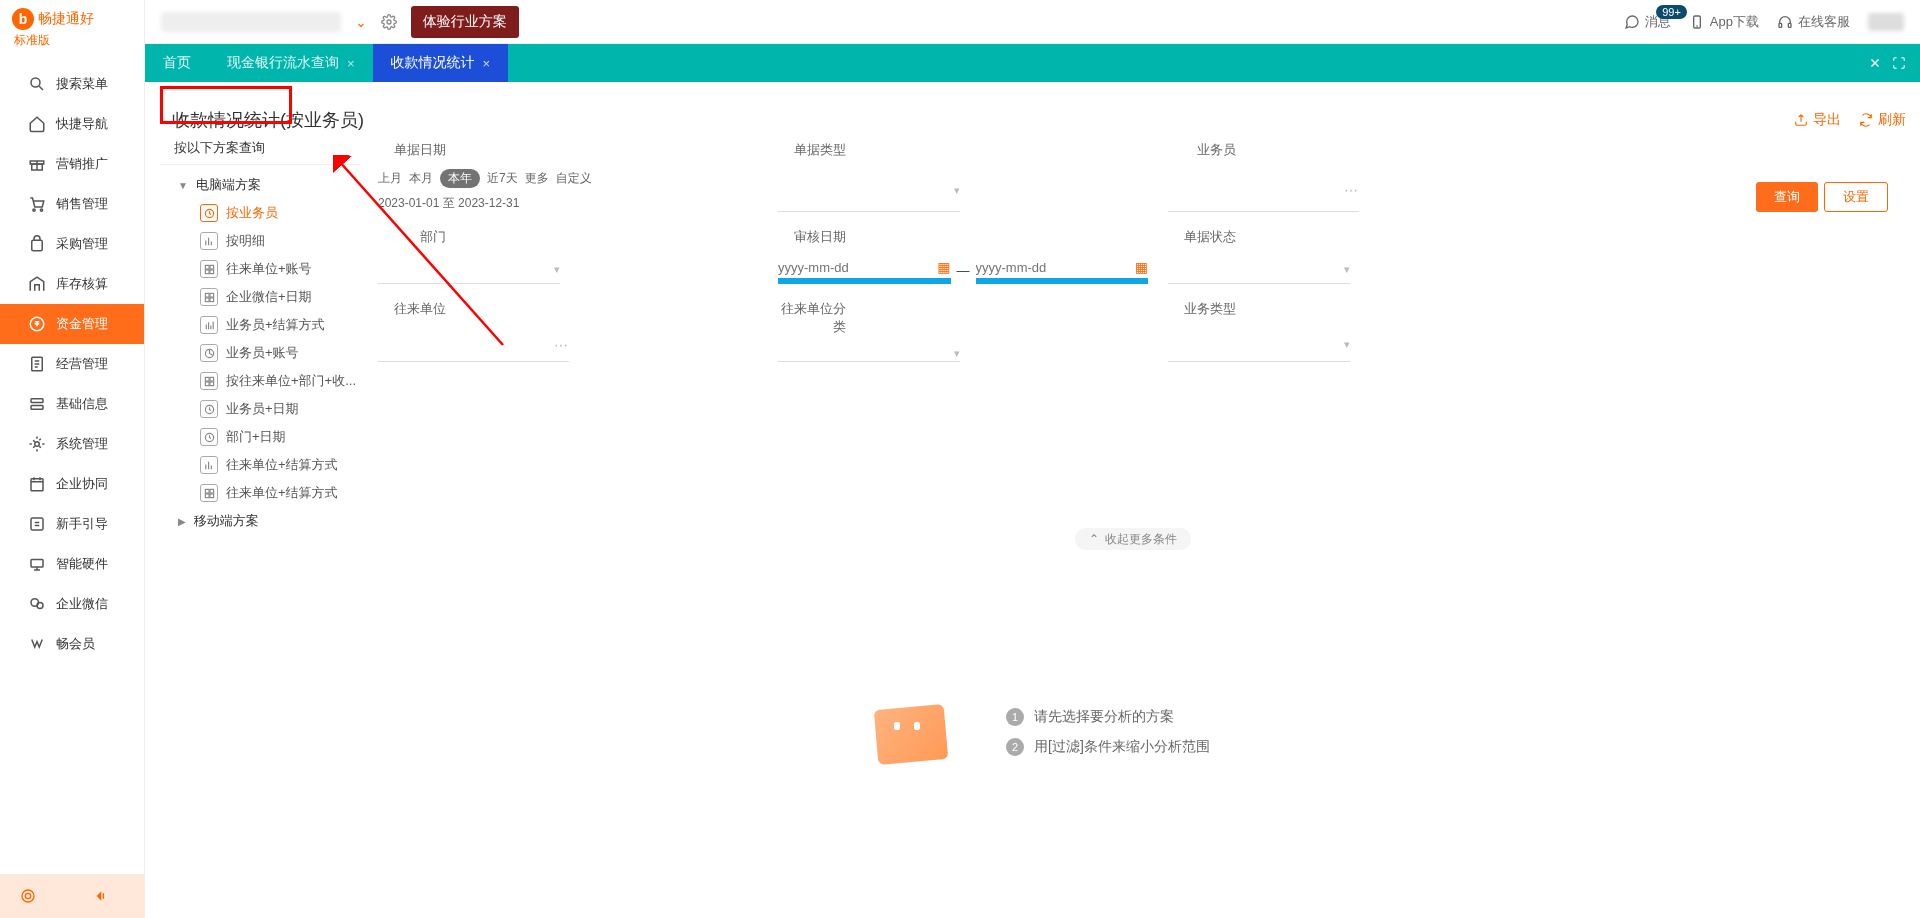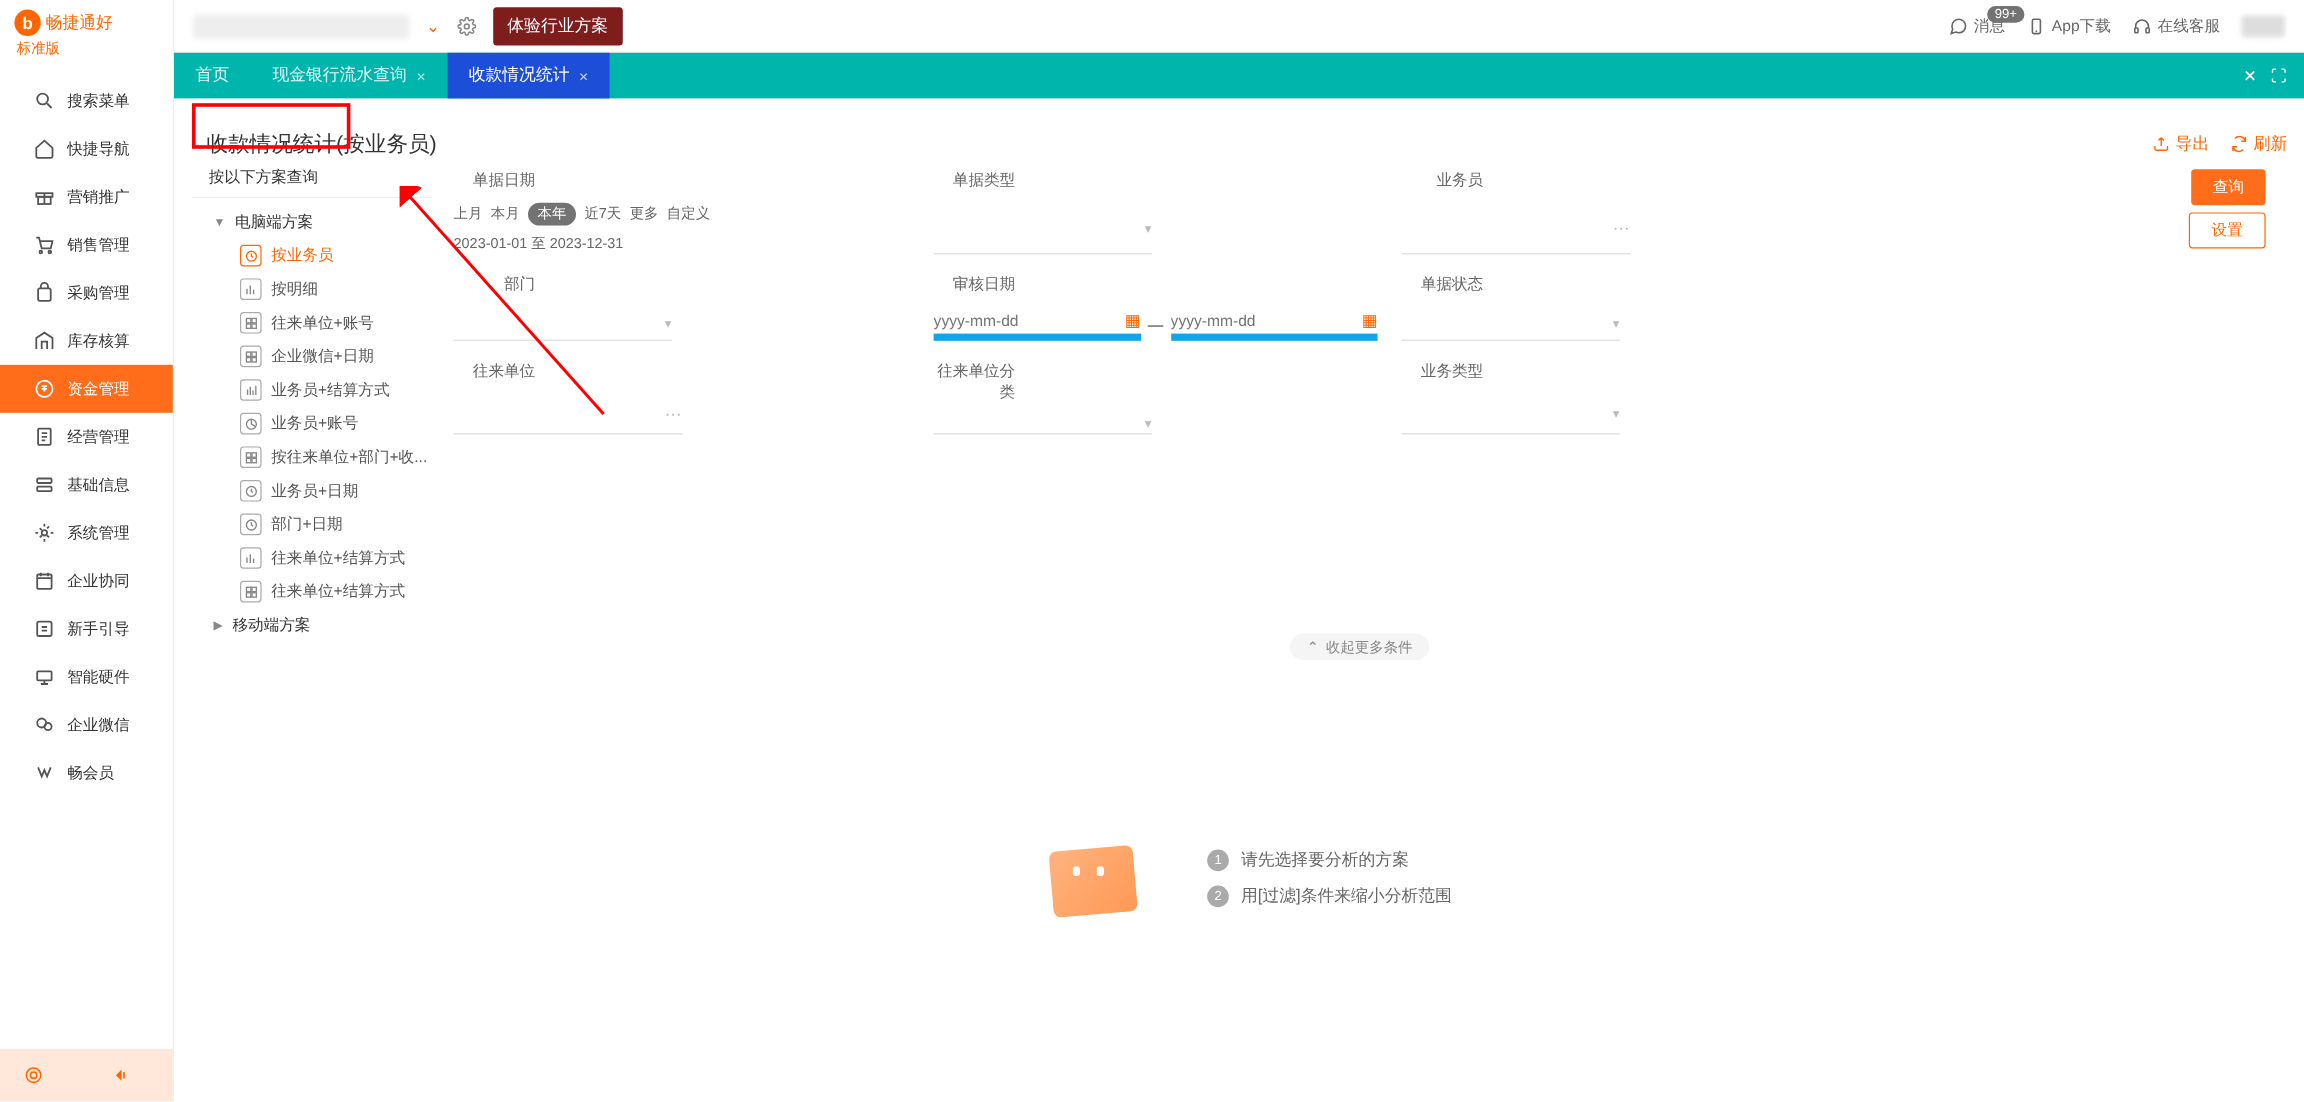--- a/index.html
+++ b/index.html
@@ -18,21 +18,21 @@
     .sidebar-bottom { height: 44px; background: #ffe8d9; display: flex; align-items: center; padding: 0 20px; gap: 58px; }
     .sidebar-bottom-icon { color: #ff6600; font-size: 16px; }
     .topbar { position: absolute; left: 145px; top: 0; right: 0; height: 44px; background: #fff; display: flex; align-items: center; padding: 0 16px; border-bottom: 1px solid #eee; }
     .topbar-left { display: flex; align-items: center; gap: 14px; }
     .topbar-text-blur { width: 180px; height: 20px; background: #eee; filter: blur(2px); border-radius: 3px; }
     .topbar-chevron { color: #ff6600; font-size: 14px; }
     .topbar-gear { color: #888; font-size: 16px; }
     .topbar-btn { background: #7f1d1d; color: #fff; border: none; padding: 7px 12px; border-radius: 3px; font-size: 14px; cursor: pointer; }
     .topbar-right { margin-left: auto; display: flex; align-items: center; gap: 18px; color: #666; }
     .topbar-r-item { display: flex; align-items: center; gap: 5px; position: relative; cursor: pointer; }
-    .topbar-badge { position: absolute; top: -8px; right: -16px; background: #737373; color: #fff; border-radius: 10px; font-size: 11px; padding: 1px 6px; }
+    .topbar-badge { position: absolute; top: -8px; right: -16px; background: #0c4a6e; color: #fff; border-radius: 10px; font-size: 11px; padding: 1px 6px; }
     .topbar-avatar-blur { width: 36px; height: 18px; background: #ddd; filter: blur(2px); border-radius: 3px; }
     .tabbar { position: absolute; left: 145px; top: 44px; right: 0; height: 38px; background: #00b6ac; display: flex; align-items: stretch; }
     .tab { padding: 0 18px; display: flex; align-items: center; color: #e0f7f5; gap: 8px; cursor: pointer; font-size: 14px; }
     .tab.active { background: #1d4ed8; color: #fff; }
     .tab-close { font-size: 13px; opacity: 0.8; }
     .tab-actions { margin-left: auto; display: flex; align-items: center; gap: 10px; padding-right: 14px; color: #fff; }
     .page-header { position: absolute; left: 160px; top: 99px; right: 14px; height: 42px; display: flex; align-items: center; }
     .page-title { font-size: 18px; color: #333; padding: 5px 12px; }
     .page-header-actions { margin-left: auto; display: flex; gap: 18px; align-items: center; }
     .action-link { display: flex; gap: 5px; align-items: center; color: #ff6600; font-size: 14px; cursor: pointer; }
@@ -59,21 +59,21 @@
     .filter-label { width: 68px; text-align: right; color: #666; font-size: 13px; flex-shrink: 0; }
     .filter-input-wrap { flex: 1; border-bottom: 1px solid #ddd; height: 28px; display: flex; align-items: center; position: relative; }
     .filter-input { border: none; outline: none; width: 100%; font-size: 13px; background: transparent; }
     .filter-chevron { color: #bbb; font-size: 11px; margin-left: auto; }
     .filter-dots { color: #bbb; font-size: 14px; margin-left: auto; letter-spacing: 1px; }
     .date-chips { display: flex; gap: 7px; flex-direction: column; }
     .date-chip-row { display: flex; gap: 7px; align-items: center; }
     .chip { font-size: 12px; color: #666; cursor: pointer; }
     .chip.active { background: #737373; color: #fff; border-radius: 10px; padding: 1px 8px; }
     .date-range-text { font-size: 12px; color: #666; }
-    .filter-btns { display: flex; flex-direction: column; gap: 6px; align-items: flex-end; margin-left: auto; }
+    .filter-btns { display: flex; flex-direction: row; gap: 6px; align-items: flex-end; margin-left: auto; }
     .btn-primary { background: #ff6d1b; color: #fff; border: none; padding: 6px 18px; border-radius: 3px; cursor: pointer; font-size: 13px; }
     .btn-default { background: #fff; color: #ff6600; border: 1px solid #ff6600; padding: 5px 18px; border-radius: 3px; cursor: pointer; font-size: 13px; }
     .date-input-pair { flex: 1; display: flex; align-items: center; gap: 6px; }
     .date-input-one { flex: 1; border-bottom: 6px solid #0ea5e9; height: 28px; display: flex; align-items: center; }
     .date-input { border: none; outline: none; width: 100%; font-size: 13px; color: #aaa; }
     .cal-icon { color: #ff6600; font-size: 14px; margin-left: 4px; }
     .collapse-bar { position: absolute; left: 360px; right: 14px; top: 528px; height: 22px; display: flex; justify-content: center; }
     .collapse-btn { background: #f5f5f5; border-radius: 11px; padding: 2px 14px; display: flex; align-items: center; gap: 6px; font-size: 12px; color: #888; cursor: pointer; }
     .empty-area { position: absolute; left: 160px; right: 14px; top: 560px; bottom: 14px; background: #fff; display: flex; align-items: center; justify-content: center; }
     .empty-content { display: flex; align-items: center; gap: 30px; }

